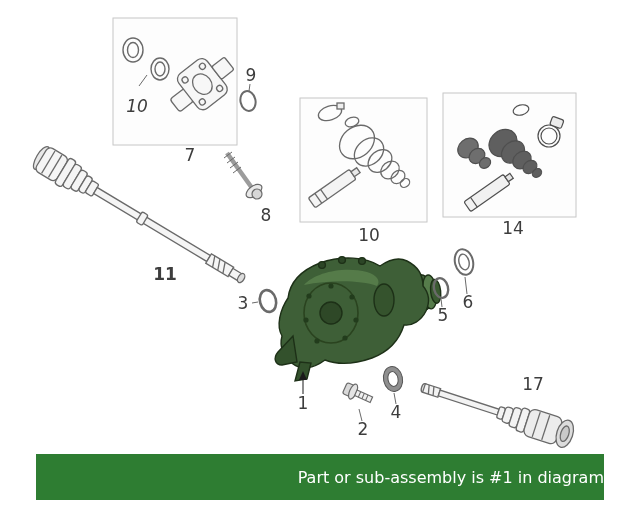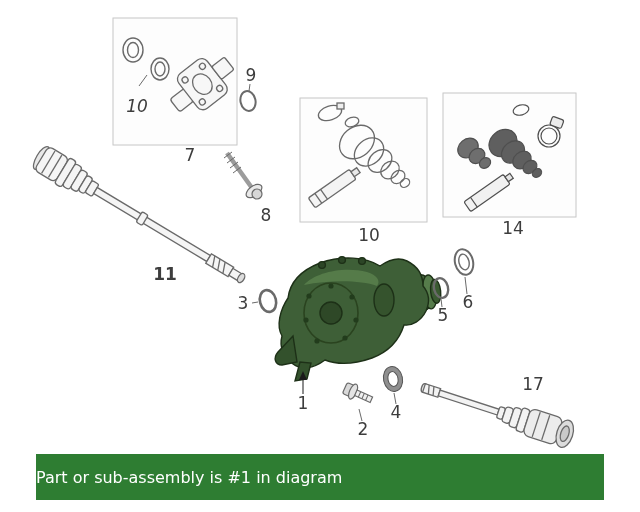--- a/index.html
+++ b/index.html
@@ -33,21 +33,21 @@
     position: absolute;
     left: 36px;
     top: 454px;
     width: 568px;
     height: 46px;
     background: #2e7d32;
     color: #ffffff;
     display: flex;
     flex-direction: column;
     justify-content: center;
-    text-align: left;
+    text-align: right;
   }
   .banner-line {
     font-size: 16px;
     line-height: 21px;
   }
 </style>
 </head>
 <body>
 
 <div class="stage">

